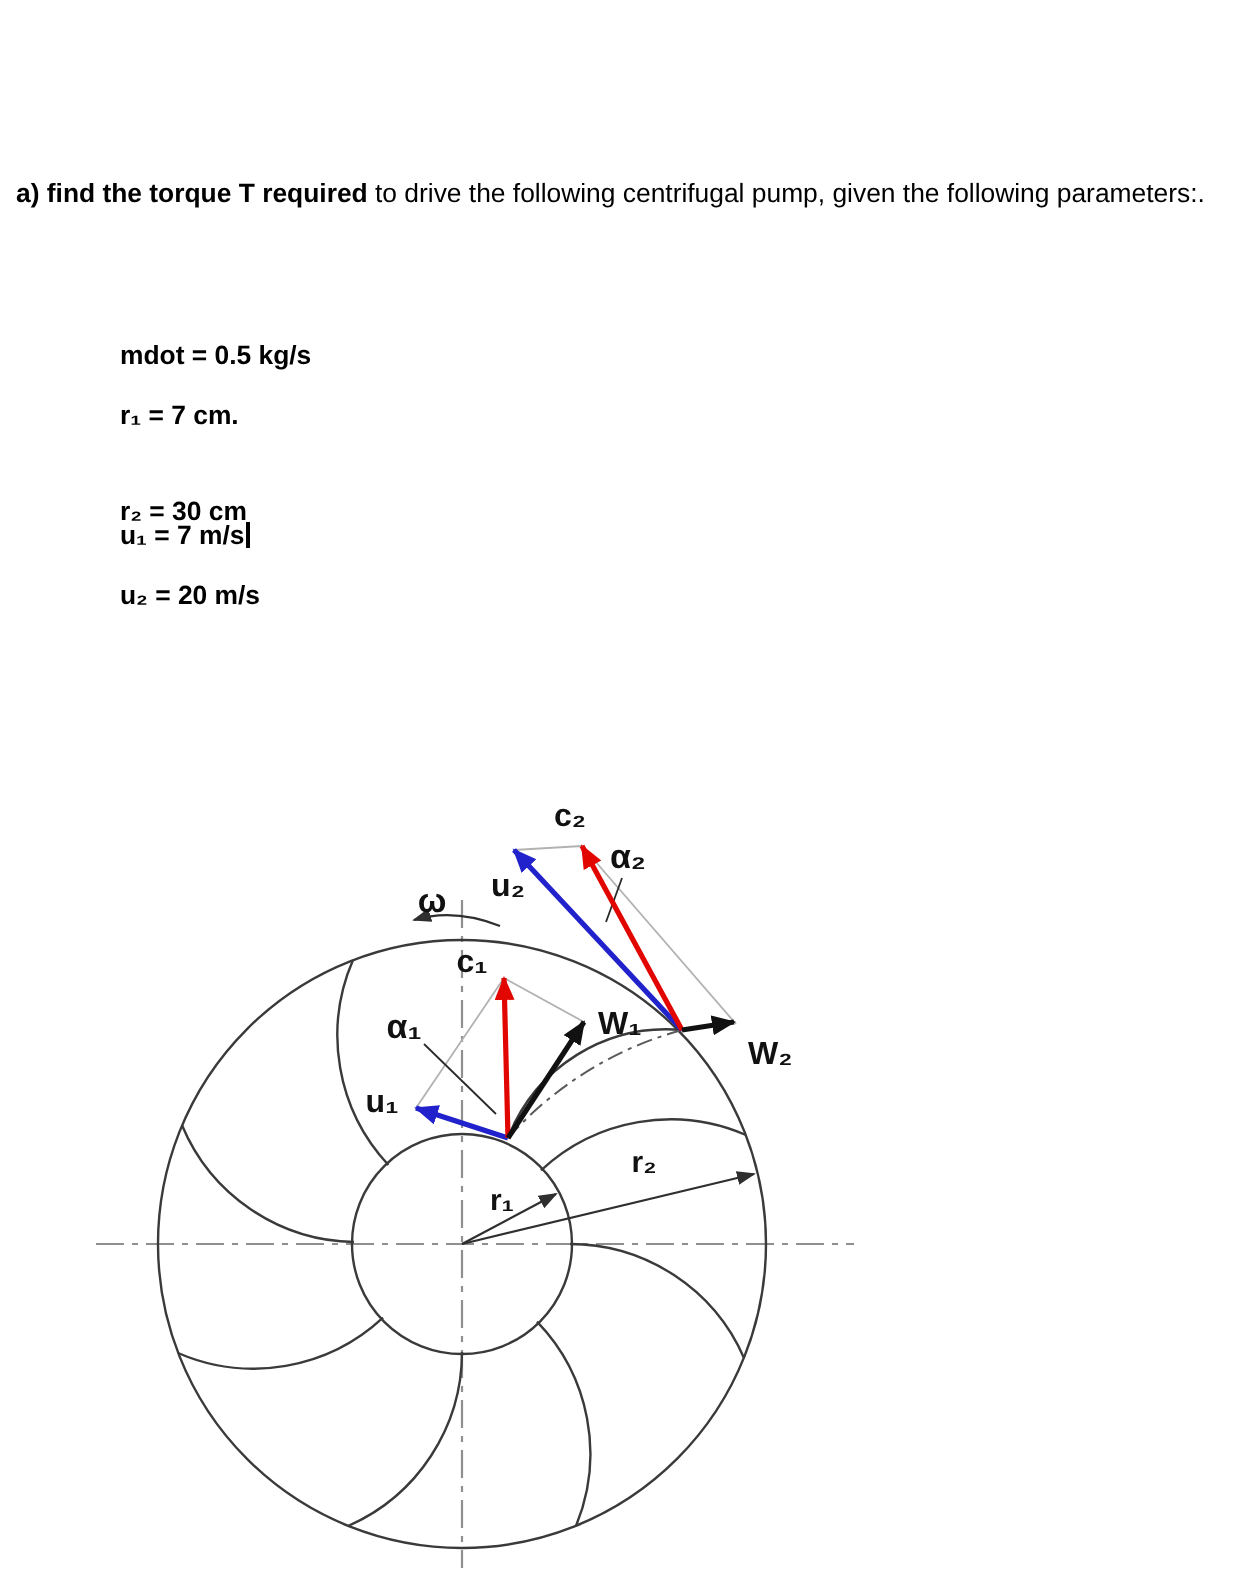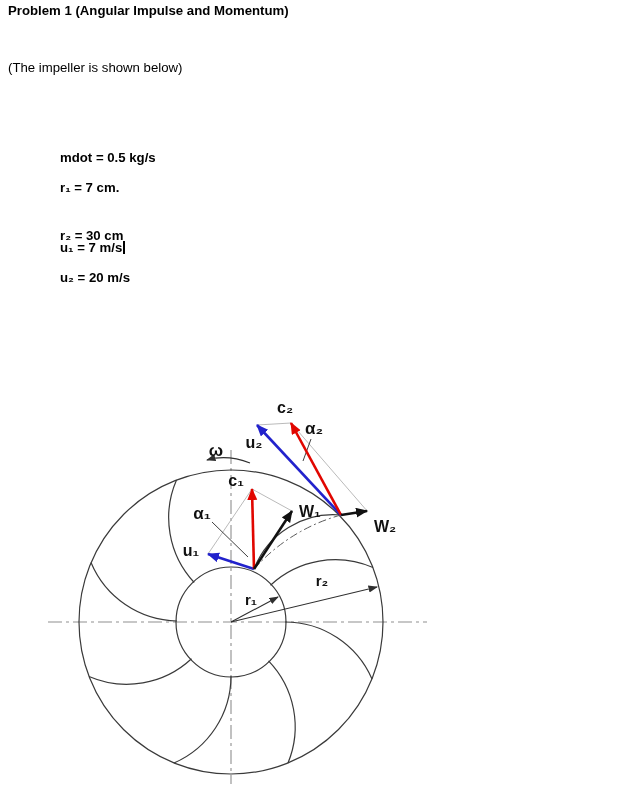--- a/index.html
+++ b/index.html
@@ -2,41 +2,42 @@
 <html><head>
 <meta charset="utf-8">
 <style>
   html,body{margin:0;padding:0;background:#fff;}
   .page{
     position:relative;width:628px;height:789px;background:#ffffff;
     font-family:"Liberation Sans", sans-serif;color:#000;overflow:hidden;
   }
   .tline{position:absolute;left:8px;font-size:13.2px;line-height:16px;white-space:nowrap;}
   .bold{font-weight:bold;}
-  .param{left:60px;font-weight:bold;}
+  .param{left:60px;font-weight:bold;margin-top:20px;}
   .caret{display:inline-block;width:1.5px;height:13px;background:#000;margin-left:1px;vertical-align:-2px;}
   svg.figure{position:absolute;left:0;top:376px;width:628px;height:413px;}
   .geo{stroke:#3a3a3a;stroke-width:1.2;fill:none;}
   .cline{stroke:#8f8f8f;stroke-width:1.1;fill:none;stroke-dasharray:14 4 3 4;}
   .stream{stroke:#5a5a5a;stroke-width:1;fill:none;stroke-dasharray:8 3 2 3;}
   .constr{stroke:#b2b2b2;stroke-width:0.9;fill:none;}
   .leader{stroke:#2a2a2a;stroke-width:0.9;fill:none;}
   .vec{stroke-width:2.6;fill:none;}
   .thinarrow{stroke:#2f2f2f;stroke-width:1.1;fill:none;}
   text.lab{font-family:"Liberation Sans", sans-serif;font-weight:bold;font-size:16px;fill:#111;}
   text.small{font-size:15px;}
   text.greek{font-size:17px;}
 </style>
 </head>
 <body>
 
 <div class="page">
 
-  <div class="tline bold" style="top:3px">Problem 1 (Angular Impulse and Momentum)</div>
-  <div class="tline" style="top:60px">(The impeller is shown below)</div>
+  <div class="tline" style="top:89px">
+    <span class="bold">a) find the torque T required</span><span> to drive the following centrifugal pump, given the following parameters:.</span>
+  </div>
 
   <div class="tline param" style="top:150px">mdot = 0.5 kg/s</div>
   <div class="tline param" style="top:180px">r₁ = 7 cm.</div>
   <div class="tline param" style="top:228px">r₂ = 30 cm</div>
   <div class="tline param" style="top:240px">
     <span>u₁ = 7 m/s</span><span class="caret"></span>
   </div>
   <div class="tline param" style="top:270px">u₂ = 20 m/s</div>
 
 

